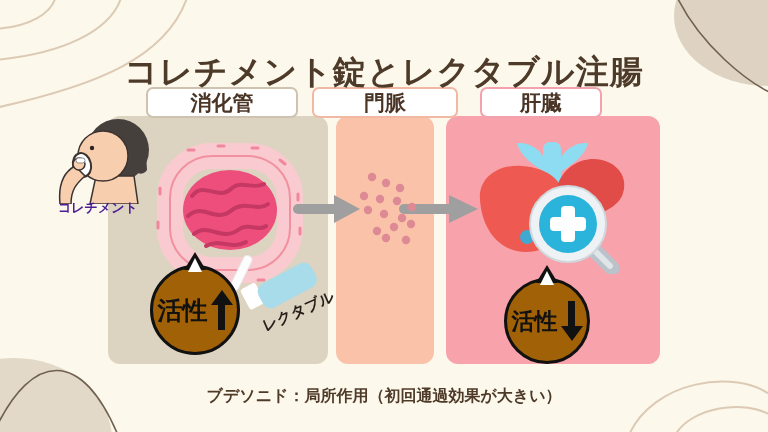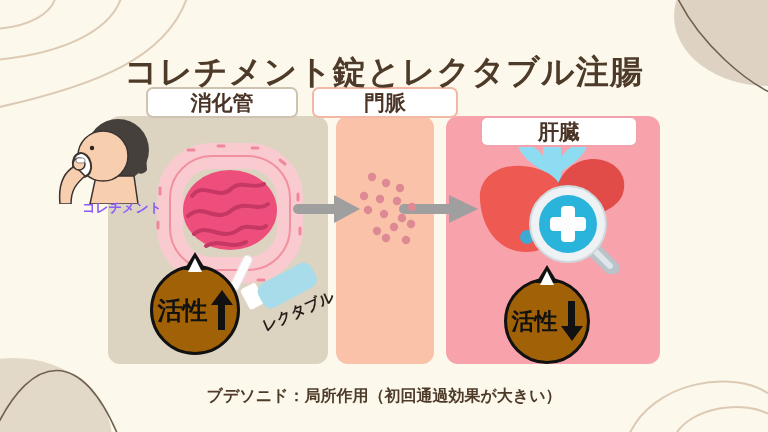--- a/index.html
+++ b/index.html
@@ -14,30 +14,30 @@
     font-size:33px; font-weight:bold; color:#4e3a28; letter-spacing:1px; z-index:4;margin-top:32px;
   }
   .sec-label{
     position:absolute; top:87px; height:31px; background:#ffffff;
     border:2px solid #cdc3b0; border-radius:7px; box-sizing:border-box;
     display:flex; align-items:center; justify-content:center;
     font-size:21px; font-weight:bold; color:#4a3426; z-index:3;
   }
   .lbl-digestive{left:146px; width:152px; border-color:#cdc3b0;}
   .lbl-portal{left:312px; width:146px; border-color:#f1b9a4;}
-  .lbl-liver{left:480px; width:158px; border-color:#f3a2ad;margin-top:29px;}
+  .lbl-liver{left:480px; width:122px; border-color:#f3a2ad;}
   .panel{position:absolute; top:116px; height:248px; border-radius:12px; z-index:1;}
   .panel-tan{left:108px; width:220px; background:#ddd3c1;}
   .panel-peach{left:336px; width:98px; background:#f9c2a9;}
   .panel-pink{left:446px; width:214px; background:#f8a3ac;}
   .art{position:absolute; z-index:2;}
   .overlay{position:absolute; inset:0; z-index:2; pointer-events:none;}
   .oral-label{
-    position:absolute; left:58px; top:199px; width:104px; text-align:right;
-    font-size:13px; font-weight:bold; color:#8b5cf6; z-index:3;
+    position:absolute; left:58px; top:199px; width:104px; text-align:left;
+    font-size:13px; font-weight:bold; color:#4c1d95; z-index:3;
   }
   .rectal-label{
     position:absolute; left:260px; top:302px; font-size:15px; font-weight:bold;
     color:#241c16; transform:rotate(-24deg); z-index:3;
   }
   .bubble{
     position:absolute; background:#a16207; border:3px solid #111111; border-radius:50%;
     display:flex; align-items:center; justify-content:center; gap:3px;
     box-sizing:border-box; z-index:3;
   }

